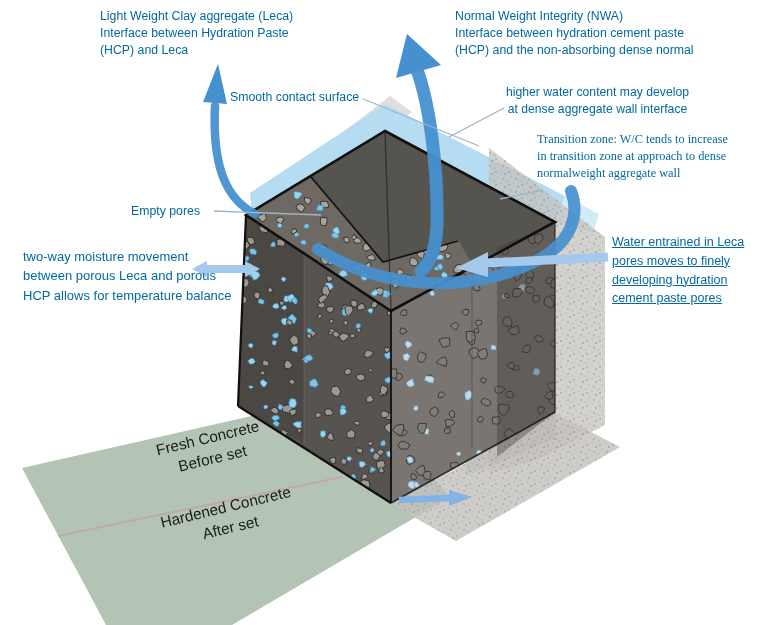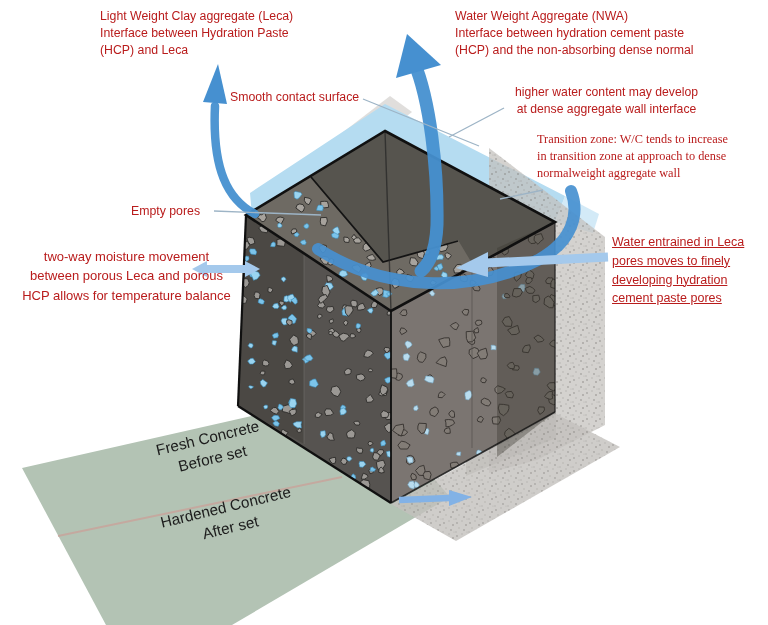--- a/index.html
+++ b/index.html
@@ -3,31 +3,31 @@
 <meta charset="utf-8">
 <style>
   html,body{margin:0;padding:0;background:#ffffff;}
   #stage{
     position:relative;width:768px;height:625px;overflow:hidden;
     background:#ffffff;
     font-family:"Liberation Sans","DejaVu Sans",sans-serif;
   }
   #art{position:absolute;left:0;top:0;}
   .lbl{
-    position:absolute;color:#b91c1c;font-size:12.3px;line-height:17px;
+    position:absolute;color:#0369a1;font-size:12.3px;line-height:17px;
     white-space:pre-line;letter-spacing:0px;
   }
   .lbl.small{font-size:12.2px;}
   .lbl.md{font-size:13px;line-height:19.3px;}
   .lbl.water{font-size:12.5px;line-height:18.8px;}
   .lbl.rot{
     font-size:15.3px;line-height:21px;text-align:center;
     transform:rotate(-13.5deg);color:#1c1c1c;
   }
-  .center{text-align:center;margin-left:9px;}
+  .center{text-align:center;}
 </style>
 </head>
 <body>
 
 <div id="stage">
 
 <svg id="art" width="768" height="625" viewBox="0 0 768 625">
   <defs>
     <pattern id="speck" width="13" height="13" patternUnits="userSpaceOnUse">
       <circle cx="2" cy="3" r="0.9" fill="#7d7a77"></circle>
@@ -387,36 +387,36 @@
     <line x1="504" y1="108" x2="449" y2="137"></line>
     <line x1="543" y1="190" x2="500" y2="199"></line>
     <line x1="214" y1="211" x2="321" y2="215"></line>
   </g>
 </svg>
 
 <div class="lbl" style="left:100px;top:8px;width:240px;">Light Weight Clay aggregate (Leca)
 Interface between Hydration Paste
 (HCP) and Leca</div>
 
-<div class="lbl" style="left:455px;top:8px;width:285px;">Water Weight Aggregate (NWA)
+<div class="lbl" style="left:455px;top:8px;width:285px;">Normal Weight Integrity (NWA)
 Interface between hydration cement paste
 (HCP) and the non-absorbing dense normal</div>
 
 <div class="lbl" style="left:230px;top:89px;text-align:center;">Smooth contact surface</div>
 
 <div class="lbl small center" style="left:500px;top:84px;width:195px;">higher water content may develop
 at dense aggregate wall interface</div>
 
 <div class="lbl" style="left:537px;top:131px;width:230px;font-family:Liberation Serif, serif;">Transition zone: W/C tends to increase
 in transition zone at approach to dense
 normalweight aggregate wall</div>
 
 <div class="lbl" style="left:131px;top:203px;">Empty pores</div>
 
-<div class="lbl md" style="left:14px;top:247px;width:225px;text-align:center;">two-way moisture movement
+<div class="lbl md" style="left:23px;top:247px;width:225px;">two-way moisture movement
 between porous Leca and porous
 HCP allows for temperature balance</div>
 
 <div class="lbl water" style="left:612px;top:233px;width:152px;text-decoration:underline;">Water entrained in Leca
 pores  moves to finely
 developing hydration
 cement paste pores</div>
 
 
 <div class="lbl rot" style="left:126px;top:427px;width:168px;">Fresh Concrete

